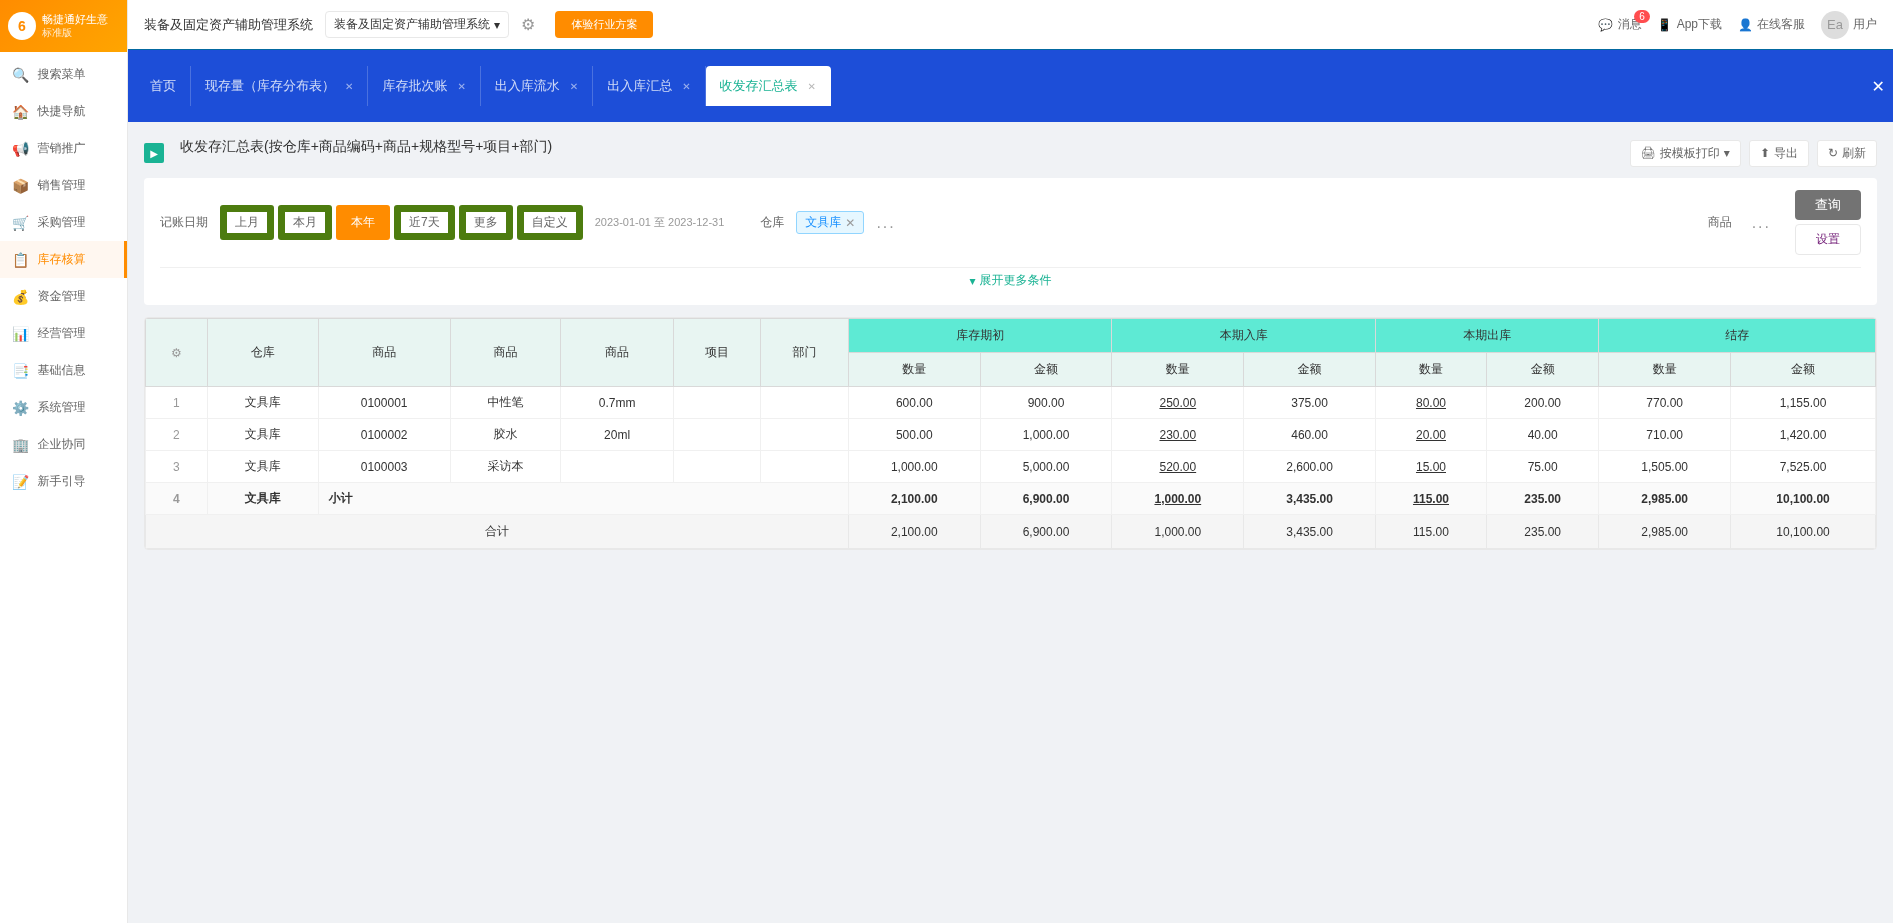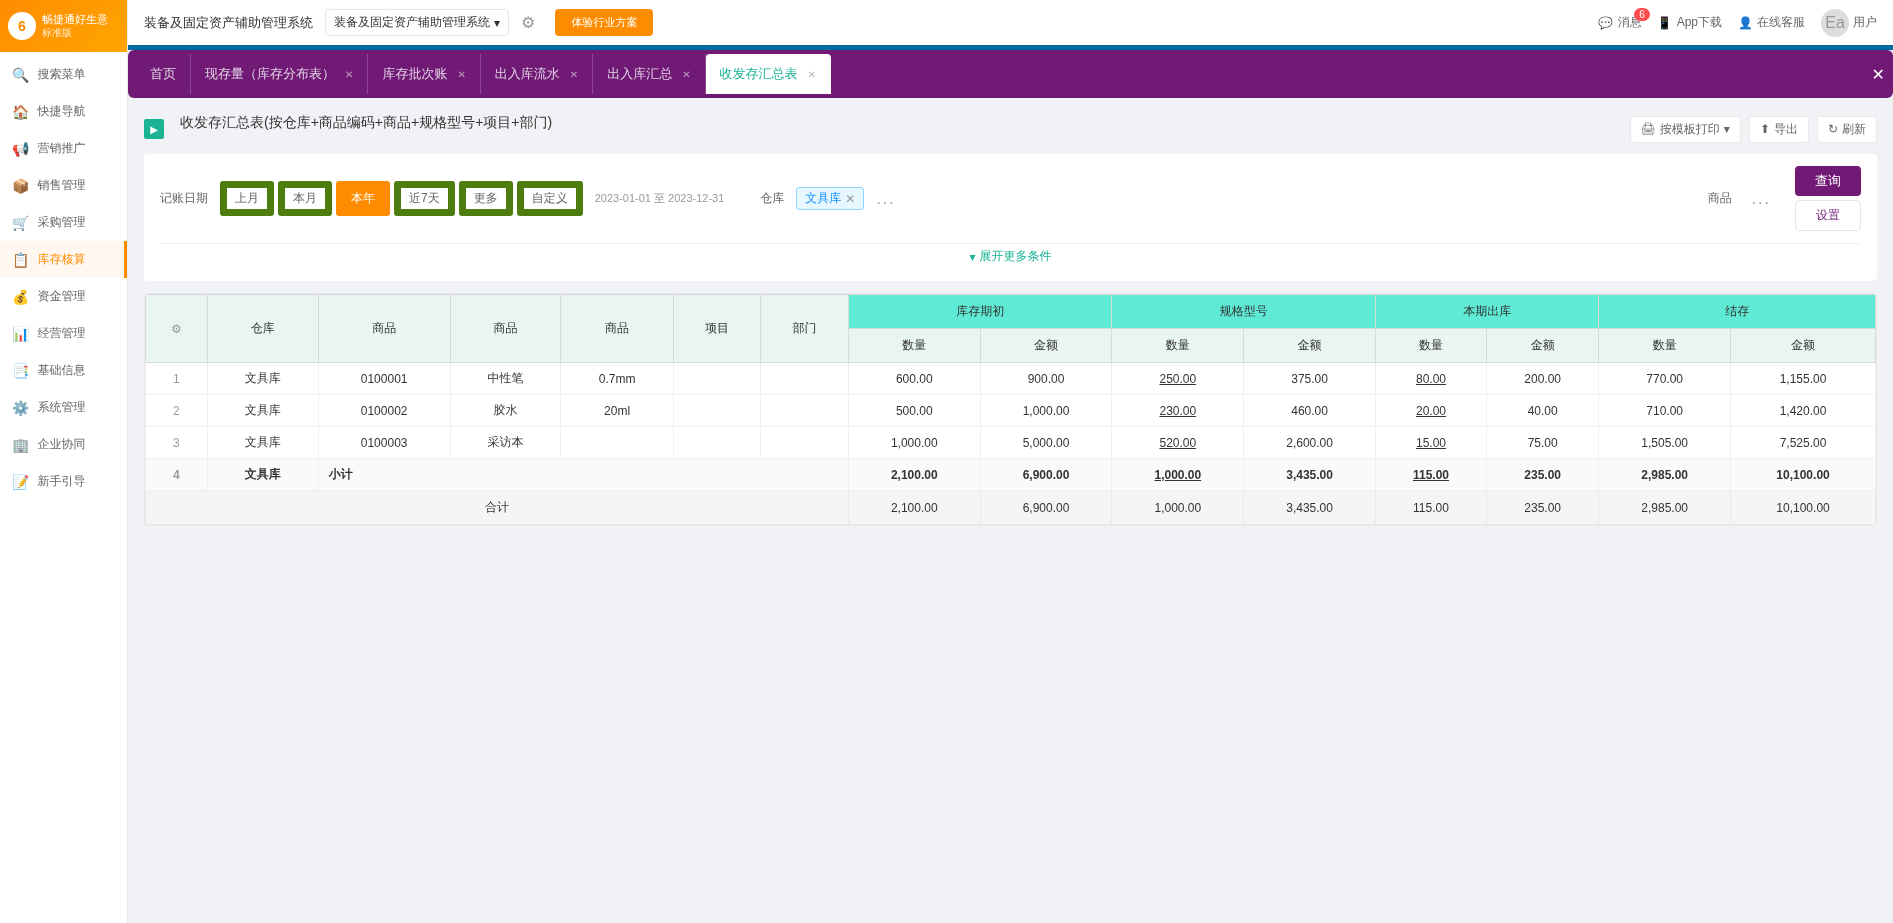--- a/index.html
+++ b/index.html
@@ -14,31 +14,31 @@
     .sidebar-nav { flex: 1; padding: 4px 0; }
     .sidebar-item { display: flex; align-items: center; gap: 8px; padding: 10px 12px; cursor: pointer; color: #666; transition: all 0.2s; }
     .sidebar-item.active { background: #fff7f0; color: #ff8c00; border-right: 3px solid #ff8c00; }
     .sidebar-item .icon { font-size: 14px; }
     .sidebar-item .label { font-size: 12px; }
 
     
     .main { flex: 1; display: flex; flex-direction: column; overflow: hidden; }
 
     
-    .top-header { background: #fff; height: 50px; display: flex; align-items: center; padding: 0 16px; border-bottom: 5px solid #0369a1; gap: 12px; }
+    .top-header { background: #fff; height: 50px; display: flex; align-items: center; padding: 0 16px; border-bottom: 1px solid #0369a1; gap: 12px; }
     .system-name { font-size: 13px; color: #333; font-weight: 500; }
     .header-dropdown { display: flex; align-items: center; gap: 4px; cursor: pointer; padding: 4px 8px; border: 1px solid #e8e8e8; border-radius: 4px; font-size: 12px; }
     .try-btn { background: #ff8c00; color: #fff; border: none; padding: 6px 16px; border-radius: 4px; cursor: pointer; font-size: 11px; margin-left: 8px; }
     .header-right { margin-left: auto; display: flex; align-items: center; gap: 16px; }
     .header-action { display: flex; align-items: center; gap: 4px; cursor: pointer; color: #666; font-size: 12px; position: relative; }
     .badge { background: #ff4d4f; color: #fff; border-radius: 10px; padding: 1px 5px; font-size: 10px; position: absolute; top: -6px; right: -8px; }
-    .user-avatar { width: 28px; height: 28px; background: #ddd; border-radius: 50%; display: flex; align-items: center; justify-content: center; font-size: 16px; color: #999; }
-
-    
-    .tab-bar { background: #701a75; display: flex; align-items: center; padding: 4px 8px; min-height: 40px; border-radius: 6px; }
+    .user-avatar { width: 28px; height: 28px; background: #ddd; border-radius: 50%; display: flex; align-items: center; justify-content: center; font-size: 13px; color: #999; }
+
+    
+    .tab-bar { background: #1d4ed8; display: flex; align-items: center; padding: 16px 8px; min-height: 40px; }
     .tab { display: flex; align-items: center; gap: 6px; padding: 0 14px; height: 40px; cursor: pointer; color: rgba(255,255,255,0.8); font-size: 13px; border-right: 1px solid rgba(255,255,255,0.2); }
     .tab.active { background: #fff; color: #1ab394; border-radius: 4px 4px 0 0; }
     .tab .close { font-size: 10px; opacity: 0.7; margin-left: 4px; }
     .tab.active .close { color: #999; }
     .tab-close-all { margin-left: auto; color: #fff; cursor: pointer; font-size: 16px; }
 
     
     .content { flex: 1; padding: 16px; overflow-y: auto; background: #f0f2f5; }
     .page-title { font-size: 14px; font-weight: 500; color: #333; margin-bottom: 12px; }
 
@@ -47,21 +47,21 @@
     .filter-row { display: flex; align-items: center; gap: 12px; }
     .filter-label { color: #666; font-size: 12px; white-space: nowrap; }
     .filter-date-btns { display: flex; gap: 4px; align-items: center; }
     .date-btn { padding: 2px 8px; border: 7px solid #4d7c0f; border-radius: 3px; cursor: pointer; font-size: 12px; color: #666; background: #fff; }
     .date-btn.active { background: #ff8c00; color: #fff; border-color: #ff8c00; }
     .date-range { font-size: 11px; color: #999; }
     .filter-tag { display: flex; align-items: center; gap: 4px; background: #e6f7ff; border: 1px solid #91d5ff; border-radius: 3px; padding: 2px 8px; font-size: 12px; color: #1890ff; }
     .filter-tag .remove { cursor: pointer; color: #999; }
     .filter-more { color: #999; cursor: pointer; font-size: 16px; letter-spacing: 2px; }
     .filter-expand { display: flex; align-items: center; justify-content: center; color: #1ab394; cursor: pointer; font-size: 12px; gap: 4px; padding: 4px; border-top: 1px solid #f0f0f0; margin-top: 4px; }
-    .query-btn { background: #701a75; color: #fff; border: none; padding: 6px 20px; border-radius: 4px; cursor: pointer; font-size: 13px; }
+    .query-btn { background: #737373; color: #fff; border: none; padding: 6px 20px; border-radius: 4px; cursor: pointer; font-size: 13px; }
     .settings-btn { background: #fff; color: #701a75; border: 1px solid #e8e8e8; padding: 6px 12px; border-radius: 4px; cursor: pointer; font-size: 12px; }
     .toolbar-btn { display: flex; align-items: center; gap: 4px; padding: 4px 10px; border: 1px solid #e8e8e8; border-radius: 3px; background: #fff; cursor: pointer; font-size: 12px; color: #666; }
 
     
     .table-container { background: #fff; border-radius: 4px; overflow: hidden; border: 1px solid #e8e8e8; }
     table { width: 100%; border-collapse: collapse; font-size: 12px; }
     thead tr { background: #e8f5f2; }
     thead th { padding: 8px 10px; text-align: center; border: 1px solid #d9d9d9; color: #333; font-weight: 500; white-space: nowrap; }
     thead th.group-header { background: #5eead4; }
     tbody tr { border-bottom: 1px solid #f0f0f0; }
@@ -258,21 +258,21 @@
         <thead>
           <tr>
             <th rowspan="2" class="settings-icon-cell">⚙</th>
             <th rowspan="2">仓库</th>
             <th rowspan="2">商品</th>
             <th rowspan="2">商品</th>
             <th rowspan="2">商品</th>
             <th rowspan="2">项目</th>
             <th rowspan="2">部门</th>
             <th colspan="2" class="group-header">库存期初</th>
-            <th colspan="2" class="group-header">规格型号</th>
+            <th colspan="2" class="group-header">本期入库</th>
             <th colspan="2" class="group-header">本期出库</th>
             <th colspan="2" class="group-header">结存</th>
           </tr>
           <tr>
             <th>数量</th>
             <th>金额</th>
             <th>数量</th>
             <th>金额</th>
             <th>数量</th>
             <th>金额</th>

